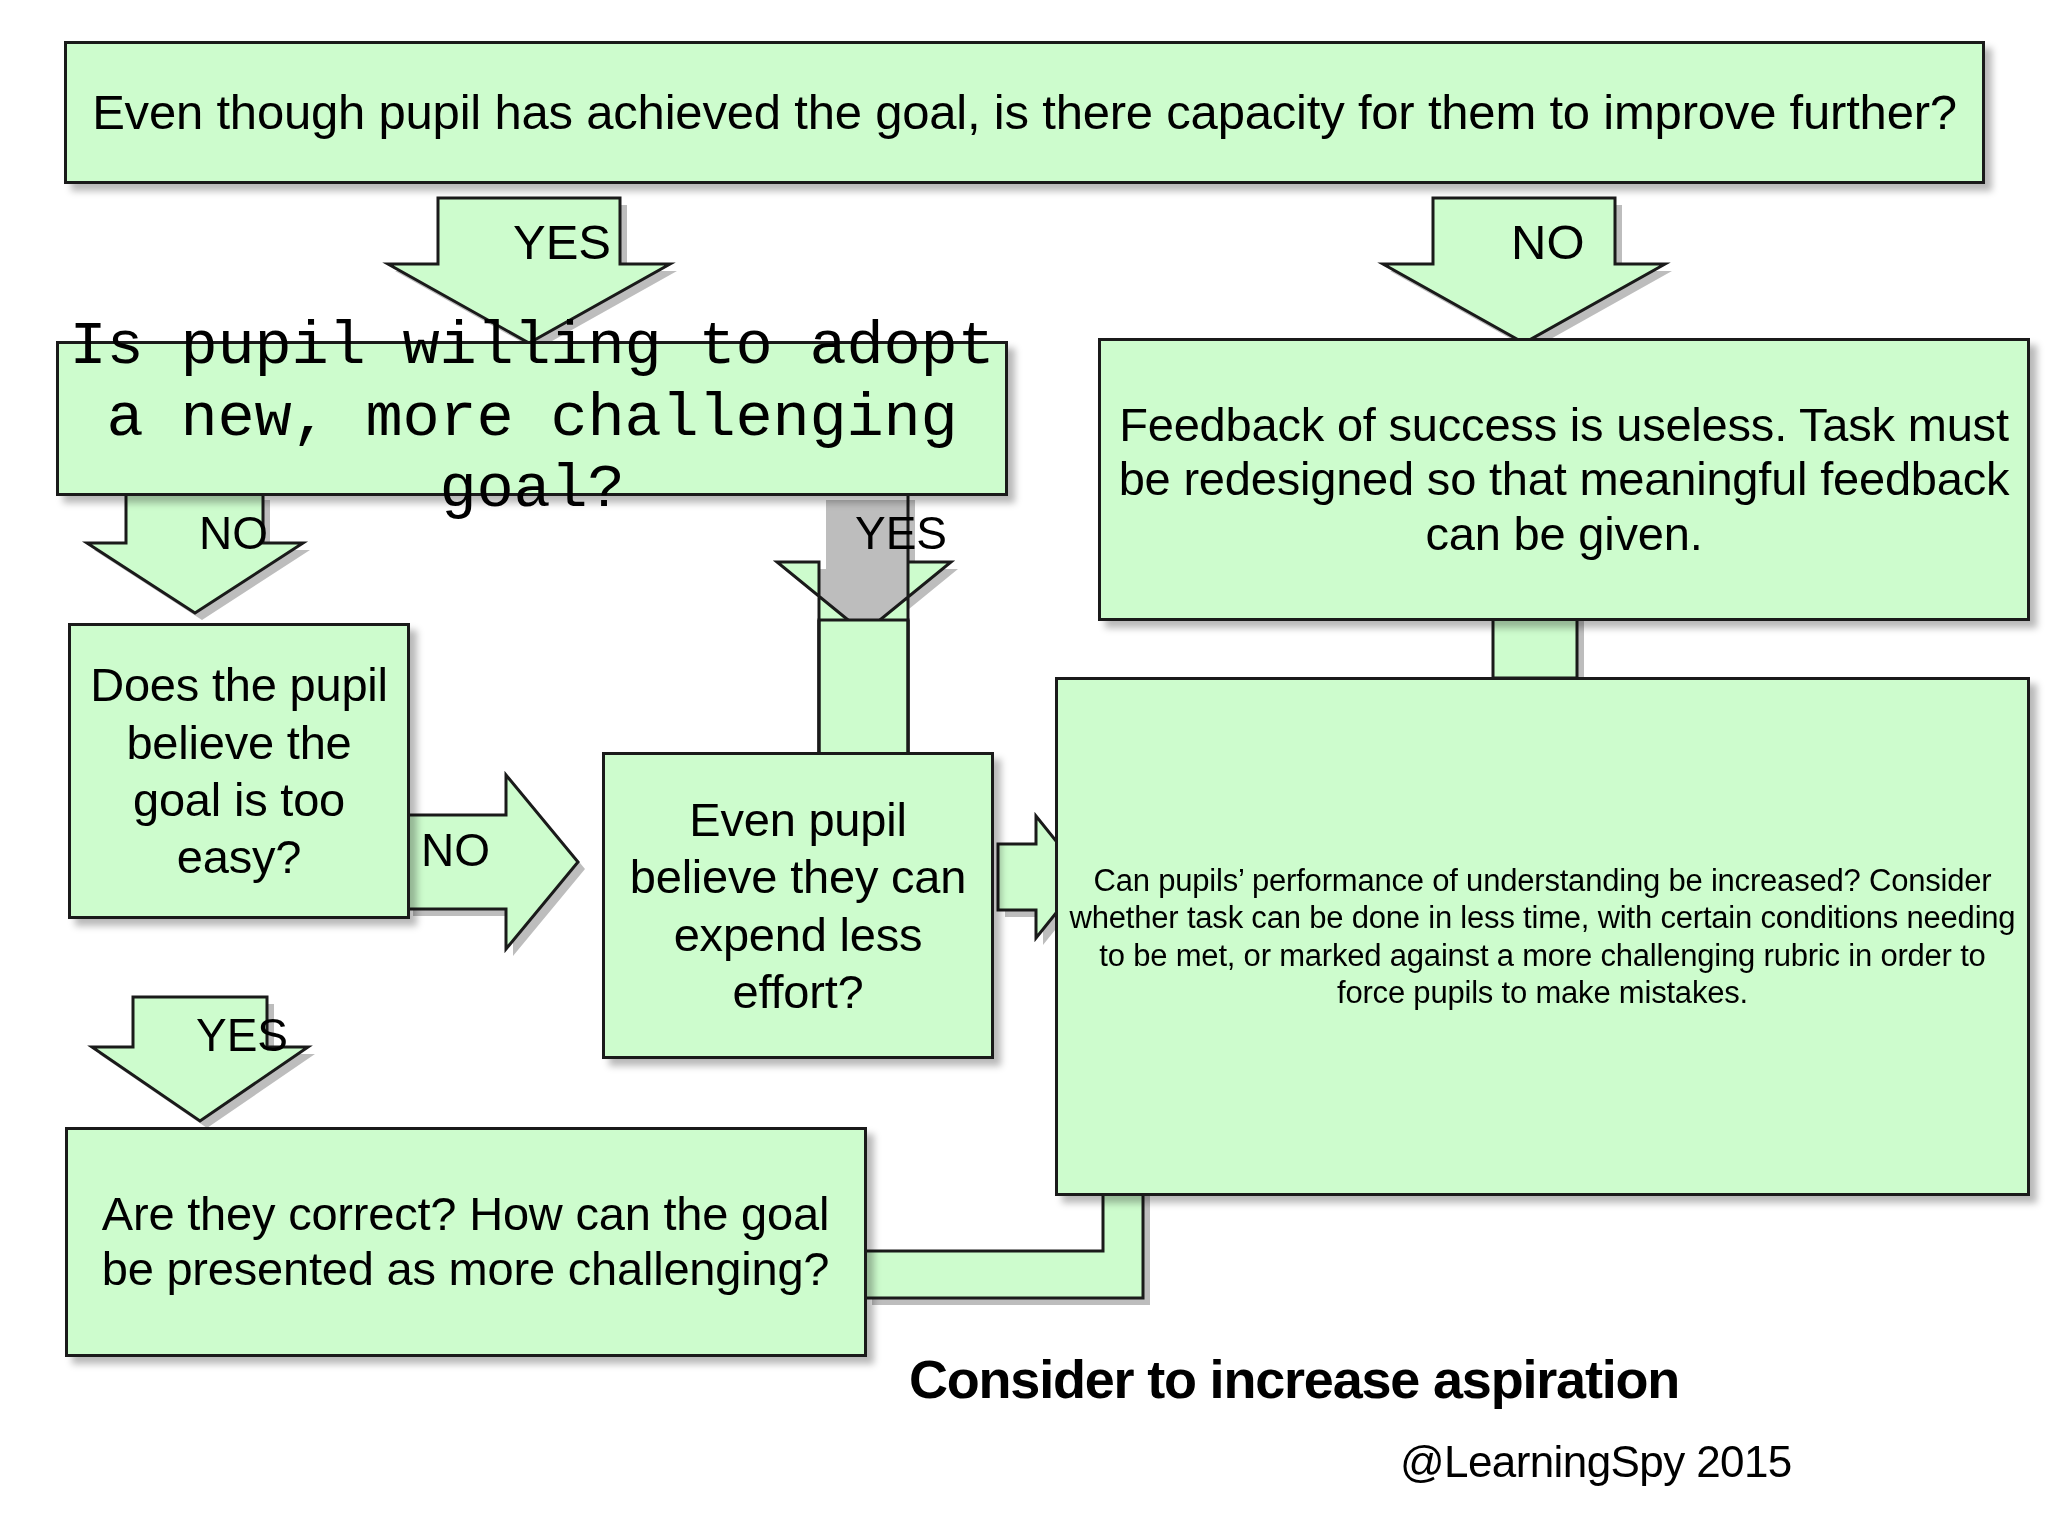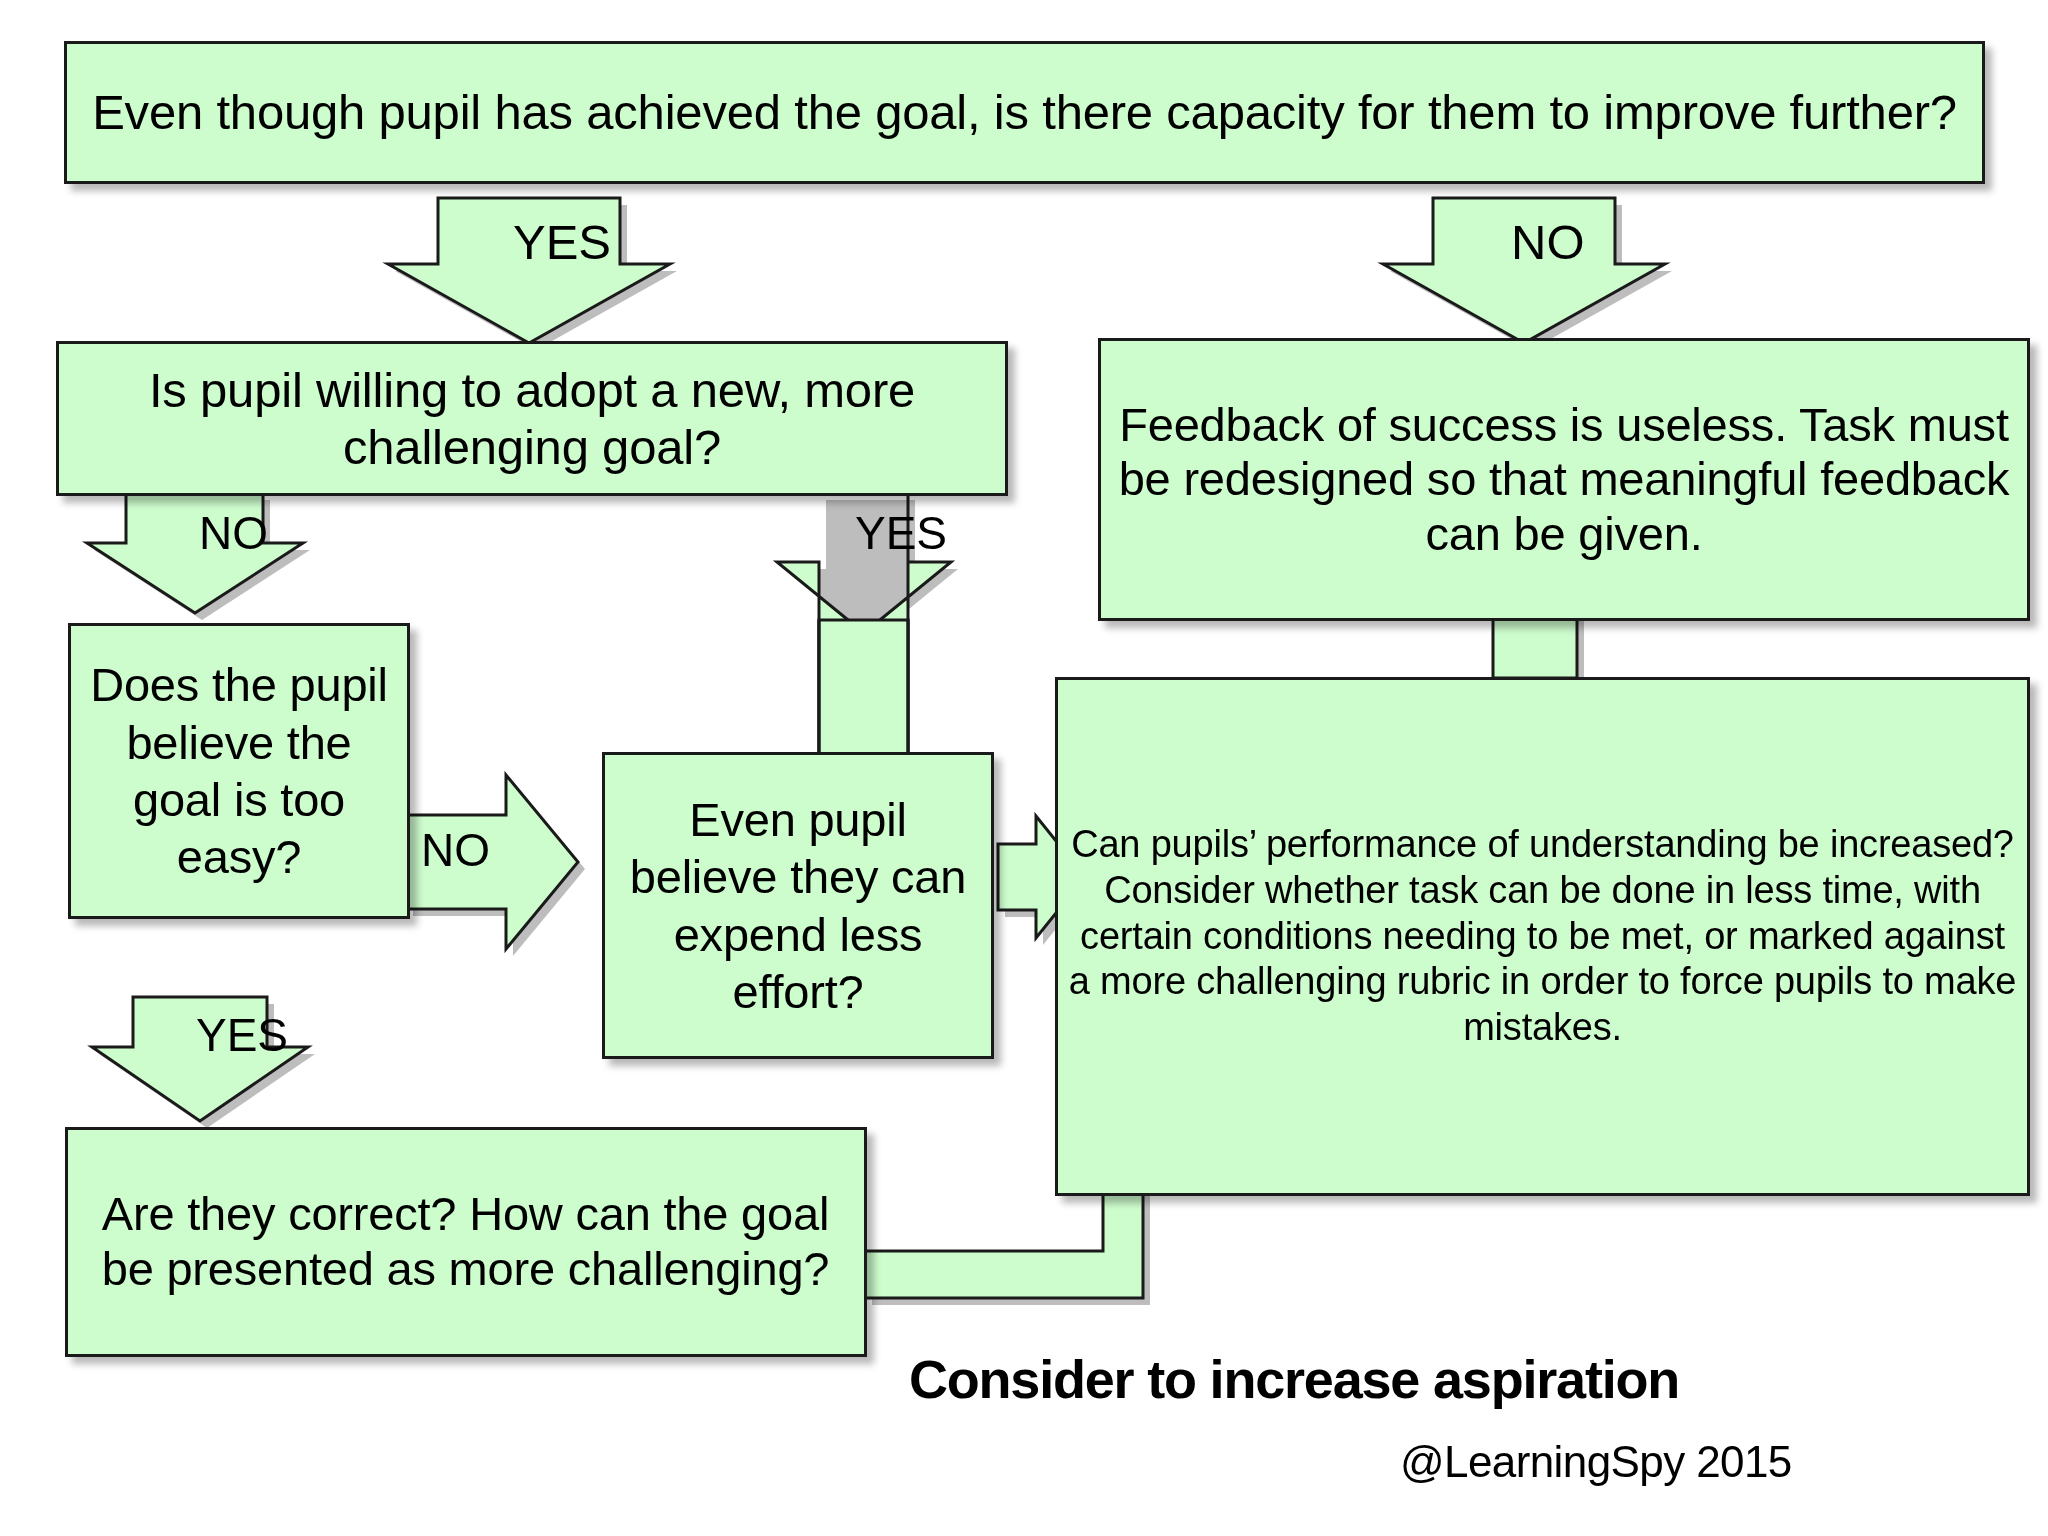--- a/index.html
+++ b/index.html
@@ -98,37 +98,37 @@
       <polygon class="arwshadow" points="872,1258 1110,1258 1110,1188 1078,1188 1130,1128 1182,1188 1150,1188 1150,1305 872,1305"></polygon>
       <polygon class="arw" points="865,1251 1103,1251 1103,1181 1071,1181 1123,1121 1175,1181 1143,1181 1143,1298 865,1298"></polygon>
     </g>
 
   </svg>
 
   <div class="node" style="left:64px;top:41px;width:1921px;height:143px;font-size:49px;">
     <span>Even though pupil has achieved the goal, is there capacity for them to improve further?</span>
   </div>
 
-  <div class="node" style="left:56px;top:341px;width:952px;height:155px;font-size:49px;">
+  <div class="node" style="left:56px;top:341px;width:952px;height:155px;font-size:62px;font-family:Liberation Mono, monospace;">
     <span>Is pupil willing to adopt a new, more challenging goal?</span>
   </div>
 
   <div class="node" style="left:1098px;top:338px;width:932px;height:283px;font-size:47px;">
     <span>Feedback of success is useless. Task must be redesigned so that meaningful feedback can be given.</span>
   </div>
 
   <div class="node" style="left:68px;top:623px;width:342px;height:296px;font-size:47px;line-height:1.22;">
     <span>Does the pupil believe the goal is too easy?</span>
   </div>
 
   <div class="node" style="left:602px;top:752px;width:392px;height:307px;font-size:47px;line-height:1.22;">
     <span>Even pupil believe they can expend less effort?</span>
   </div>
 
-  <div class="node" style="left:1055px;top:677px;width:975px;height:519px;font-size:38px;line-height:1.21;">
+  <div class="node" style="left:1055px;top:677px;width:975px;height:519px;font-size:31px;line-height:1.21;">
     <span>Can pupils’ performance of understanding be increased? Consider whether task can be done in less time, with certain conditions needing to be met, or marked against a more challenging rubric in order to force pupils to make mistakes.</span>
   </div>
 
   <div class="node" style="left:65px;top:1127px;width:802px;height:230px;font-size:47px;padding-left:9px;">
     <span>Are they correct? How can the goal be presented as more challenging?</span>
   </div>
 
   <div class="elabel" style="left:513px;top:214px;font-size:49px;">YES</div>
 
   <div class="elabel" style="left:1511px;top:214px;font-size:49px;">NO</div>

